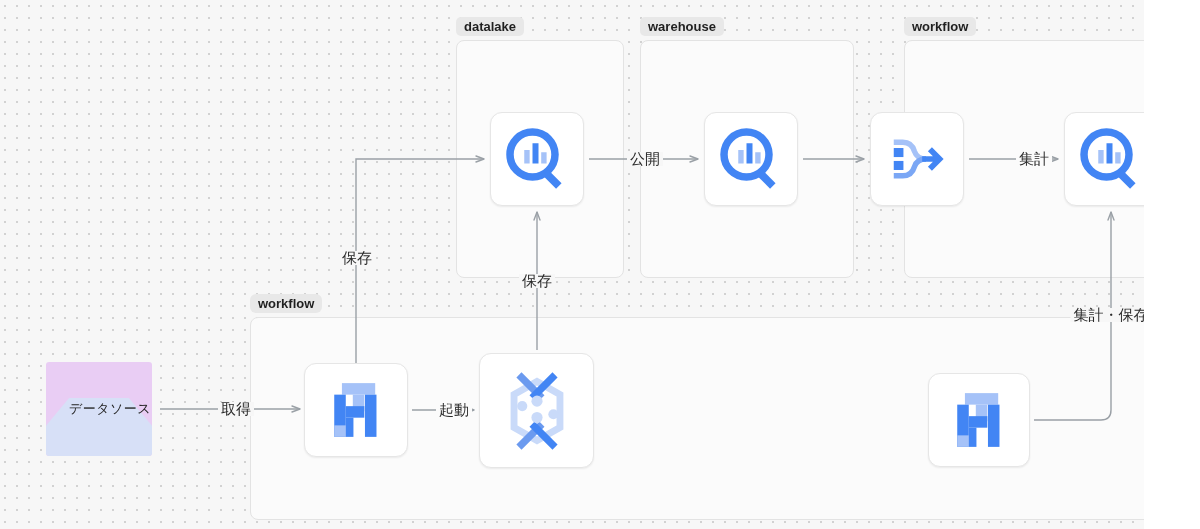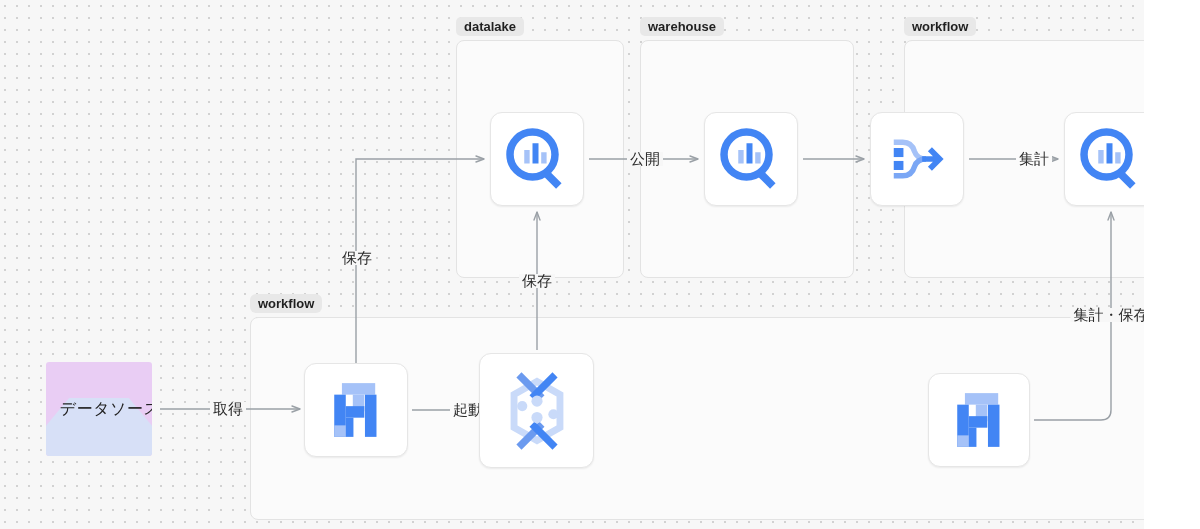--- a/index.html
+++ b/index.html
@@ -78,21 +78,21 @@
   .source-node .src-funnel {
     position: absolute;
     left: 0; right: 0; bottom: 0;
     height: 62%;
     background: #d7e0f7;
     clip-path: polygon(22% 0%, 78% 0%, 100% 48%, 100% 100%, 0% 100%, 0% 48%);
   }
   .source-node .src-label {
     position: relative;
     z-index: 2;
-    font-size: 16px;
+    font-size: 13px;
     color: #222;
     letter-spacing: 0.5px;
     white-space: nowrap;
     margin-left: 22px;
   }
 
   
   #edges {
     position: absolute;
     left: 0; top: 0;
@@ -153,22 +153,22 @@
       <path d="M589,159 L698,159" marker-end="url(#arrow)"></path>
 
       <path d="M803,159 L864,159" marker-end="url(#arrow)"></path>
 
       <path d="M969,159 L1058,159" marker-end="url(#arrow)"></path>
 
       <path d="M1034,420 L1101,420 Q1111,420 1111,410 L1111,212" marker-end="url(#arrow)"></path>
     </g>
   </svg>
 
-  <div class="edge-label on-bg" style="left:228px; top:409px;">取得</div>
-  <div class="edge-label on-group" style="left:468px; top:410px;text-align:center;">起動</div>
+  <div class="edge-label on-bg" style="left:236px; top:409px;">取得</div>
+  <div class="edge-label on-group" style="left:454px; top:410px;text-align:center;">起動</div>
   <div class="edge-label on-bg" style="left:357px; top:258px;">保存</div>
   <div class="edge-label on-bg" style="left:537px; top:281px;">保存</div>
   <div class="edge-label on-bg" style="left:645px; top:159px;">公開</div>
   <div class="edge-label on-group" style="left:1010px; top:159px;margin-left:24px;">集計</div>
   <div class="edge-label on-bg" style="left:1111px; top:315px;text-align:center;">集計・保存</div>
 
   <div class="source-node" style="left:46px; top:362px; width:106px; height:94px;">
     <span class="src-bg"></span>
     <span class="src-funnel"></span>
     <span class="src-label">データソース</span>

